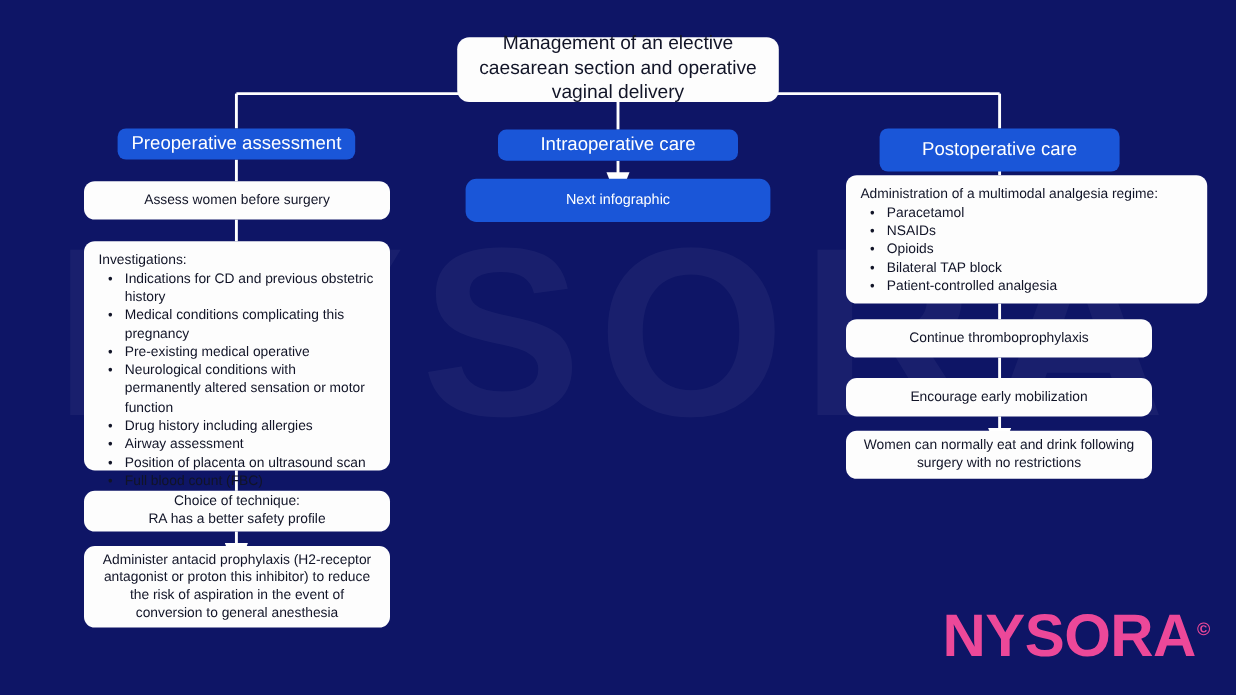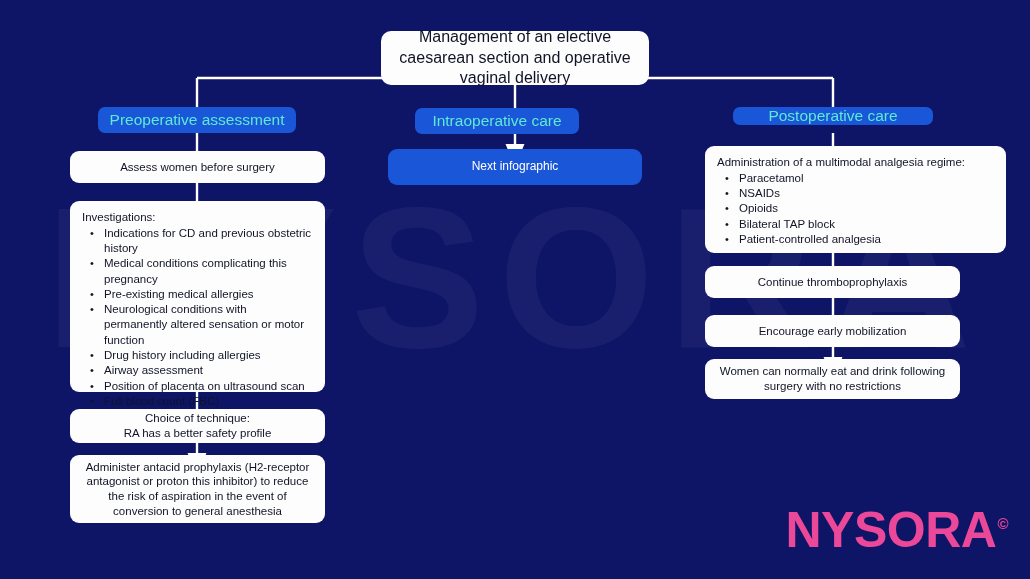--- a/index.html
+++ b/index.html
@@ -69,21 +69,21 @@
     color: #111427;
   }
 
   .node.blue {
     background: #1a56d8;
     color: #ffffff;
   }
 
   .node.header {
     background: #1a56d8;
-    color: #5eead4;
+    color: #ffffff;
     font-size: 15.5px;
     border-radius: 7px;
   }
 
   .node.title {
     background: #fdfdfd;
     color: #111427;
     font-size: 16px;
     border-radius: 10px;
   }
@@ -194,47 +194,47 @@
 
   <div class="node white small" style="left:70px; top:151px; width:255px; height:32px;">
     <span>Assess women before surgery</span>
   </div>
 
   <div class="node white listbox" style="left:70px; top:201px; width:255px; height:191px;">
     <div class="list-head">Investigations:</div>
     <ul class="bullets">
       <li>Indications for CD and previous obstetric history</li>
       <li>Medical conditions complicating this pregnancy</li>
-      <li>Pre-existing medical allergies</li>
+      <li>Pre-existing medical operative</li>
       <li>Neurological conditions with permanently altered sensation or motor function</li>
       <li>Drug history including allergies</li>
       <li>Airway assessment</li>
       <li>Position of placenta on ultrasound scan</li>
       <li>Full blood count (FBC)</li>
     </ul>
   </div>
 
   <div class="node white small" style="left:70px; top:409px; width:255px; height:34px; white-space:pre-line;">
     <span>Choice of technique:
 RA has a better safety profile</span>
   </div>
 
   <div class="node white small" style="left:70px; top:455px; width:255px; height:68px;">
     <span>Administer antacid prophylaxis (H2-receptor antagonist or proton this inhibitor) to reduce the risk of aspiration in the event of conversion to general anesthesia</span>
   </div>
 
-  <div class="node header" style="left:415px; top:108px; width:164px; height:26px;">
+  <div class="node header" style="left:415px; top:108px; width:200px; height:26px;">
     <span>Intraoperative care</span>
   </div>
 
   <div class="node blue mid" style="left:388px; top:149px; width:254px; height:36px;text-align:center;">
     <span>Next infographic</span>
   </div>
 
-  <div class="node header" style="left:733px; top:107px; width:200px; height:18px;">
+  <div class="node header" style="left:733px; top:107px; width:200px; height:36px;">
     <span>Postoperative care</span>
   </div>
 
   <div class="node white listbox" style="left:705px; top:146px; width:301px; height:107px;">
     <div class="list-head">Administration of a multimodal analgesia regime:</div>
     <ul class="bullets">
       <li>Paracetamol</li>
       <li>NSAIDs</li>
       <li>Opioids</li>
       <li>Bilateral TAP block</li>

